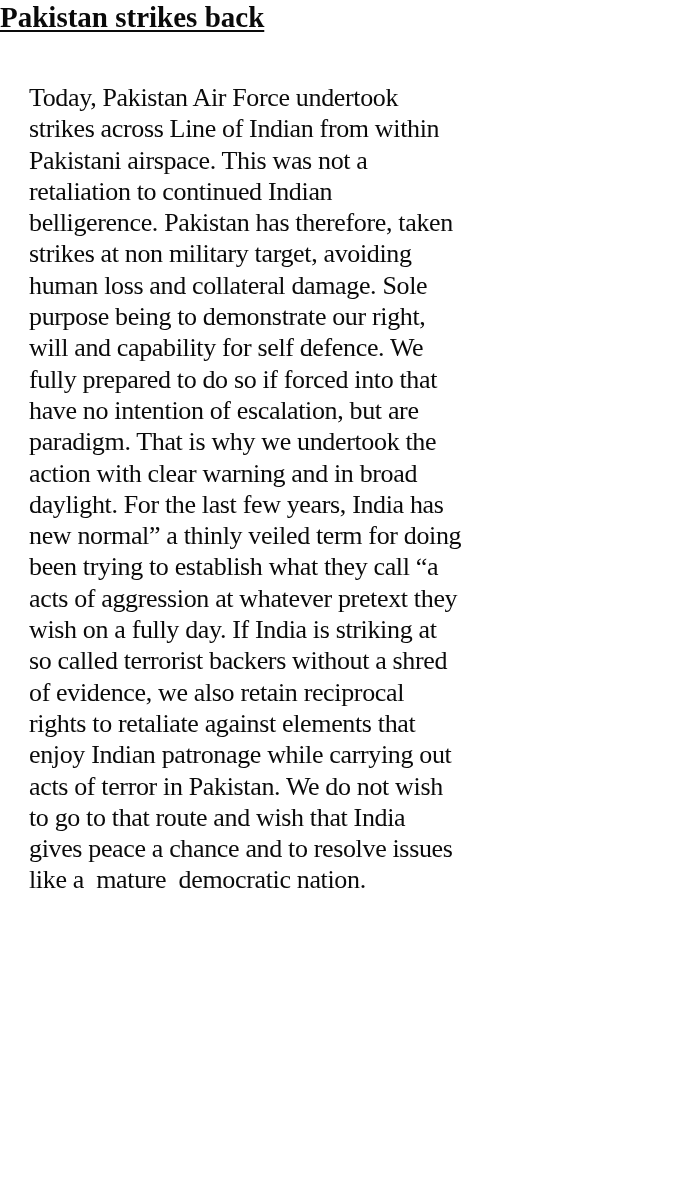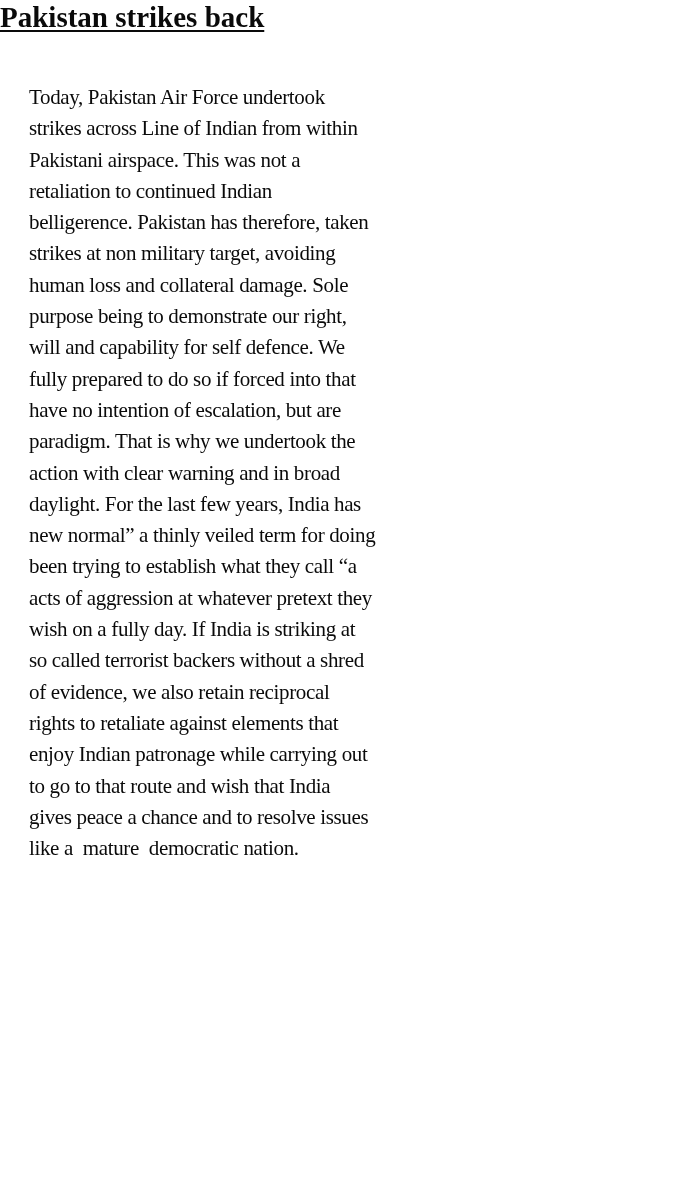--- a/index.html
+++ b/index.html
@@ -28,21 +28,21 @@
     text-decoration-thickness: 2px;
     text-underline-offset: 3px;
     margin: 0;
   }
   .body-text {
     position: absolute;
     top: 82px;
     left: 29px;
     width: 640px;
     margin: 0;
-    font-size: 21px;
+    font-size: 26px;
     line-height: 31.3px;
     letter-spacing: -0.35px;
     word-spacing: 0px;
   }
   .line {
     display: block;
     white-space: pre;
   }
 </style>
 </head>
@@ -66,16 +66,17 @@
   <span class="line">action with clear warning and in broad</span>
   <span class="line">daylight. For the last few years, India has</span>
   <span class="line">new normal” a thinly veiled term for doing</span>
   <span class="line">been trying to establish what they call “a</span>
   <span class="line">acts of aggression at whatever pretext they</span>
   <span class="line">wish on a fully day. If India is striking at</span>
   <span class="line">so called terrorist backers without a shred</span>
   <span class="line">of evidence, we also retain reciprocal</span>
   <span class="line">rights to retaliate against elements that</span>
   <span class="line">enjoy Indian patronage while carrying out</span>
+  <span class="line">acts of terror in Pakistan. We do not wish</span>
   <span class="line">to go to that route and wish that India</span>
   <span class="line">gives peace a chance and to resolve issues</span>
   <span class="line">like a  mature  democratic nation.</span>
 </p>
 
 </body></html>

